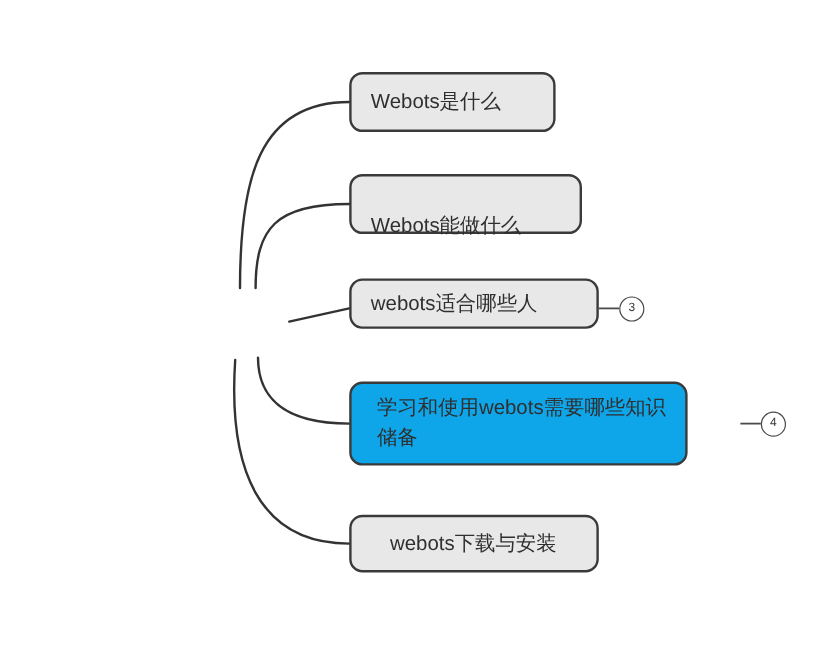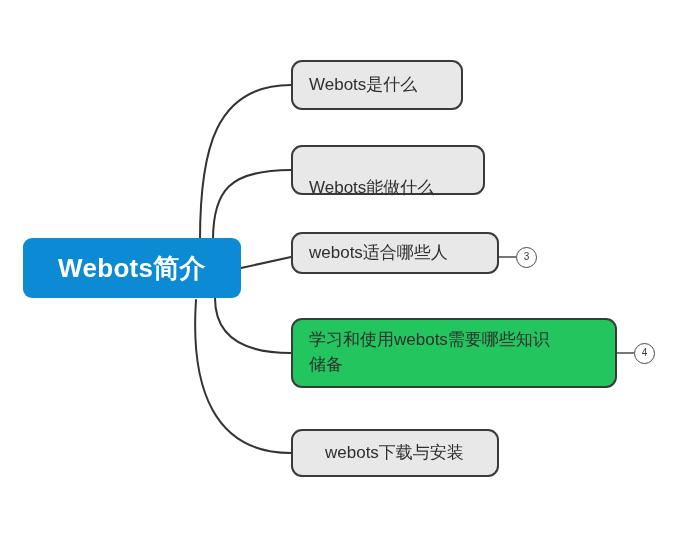--- a/index.html
+++ b/index.html
@@ -79,36 +79,33 @@
   <svg id="connectors" viewBox="0 0 699 560" xmlns="http://www.w3.org/2000/svg">
       <path d="M 200 240 C 200 150, 215 85, 291 85" fill="none" stroke="#333333" stroke-width="2" stroke-linecap="round"></path>
       <path d="M 213 240 C 213 190, 230 170, 291 170" fill="none" stroke="#333333" stroke-width="2" stroke-linecap="round"></path>
       <path d="M 241 268 L 291 257" fill="none" stroke="#333333" stroke-width="2" stroke-linecap="round"></path>
       <path d="M 215 298 C 215 330, 235 353, 291 353" fill="none" stroke="#333333" stroke-width="2" stroke-linecap="round"></path>
       <path d="M 196 300 C 190 390, 215 453, 291 453" fill="none" stroke="#333333" stroke-width="2" stroke-linecap="round"></path>
       <path d="M 499 257 L 516 257" stroke="#4a4a4a" stroke-width="1.5" fill="none"></path>
       <path d="M 617 353 L 634 353" stroke="#4a4a4a" stroke-width="1.5" fill="none"></path>
     </svg>
 
-  <div class="node root-node" style="left: 23px; top: 238px; width: 218px; height: 60px; background: rgb(13, 138, 212);">
-    <span class="root-label" style="color: rgb(255, 255, 255);">Webots简介</span>
-  </div>
 
   <div id="branch-layer">
       <div class="node child-node" style="left: 291px; top: 60px; width: 172px; height: 50px; background: rgb(232, 232, 232); border-color: rgb(58, 58, 58);">
         <span class="child-label" style="color: rgb(47, 47, 47);">Webots是什么</span>
       </div>
       <div class="node child-node" style="left: 291px; top: 145px; width: 194px; height: 50px; background: rgb(232, 232, 232); border-color: rgb(58, 58, 58);">
         <span class="child-label" style="color: rgb(47, 47, 47); margin-top: 36px;">Webots能做什么</span>
       </div>
       <div class="node child-node" style="left: 291px; top: 232px; width: 208px; height: 42px; background: rgb(232, 232, 232); border-color: rgb(58, 58, 58);">
         <span class="child-label" style="color: rgb(47, 47, 47);">webots适合哪些人</span>
       </div>
       <div class="badge" style="left: 516px; top: 247px;">3</div>
-      <div class="node child-node" style="left: 291px; top: 318px; width: 326px; height: 70px; background: #22c55e; border-color: rgb(58, 58, 58);">
+      <div class="node child-node" style="left: 291px; top: 318px; width: 282px; height: 70px; background: #0ea5e9; border-color: rgb(58, 58, 58); justify-content: flex-end;">
         <span class="child-label" style="color: rgb(47, 47, 47);">学习和使用webots需要哪些知识
 储备</span>
       </div>
       <div class="badge" style="left: 634px; top: 343px;">4</div>
       <div class="node child-node" style="left: 291px; top: 429px; width: 208px; height: 48px; background: rgb(232, 232, 232); border-color: rgb(58, 58, 58); padding-left: 16px;">
         <span class="child-label" style="color: rgb(47, 47, 47);">webots下载与安装</span>
       </div>
     </div>
 
 </div>

